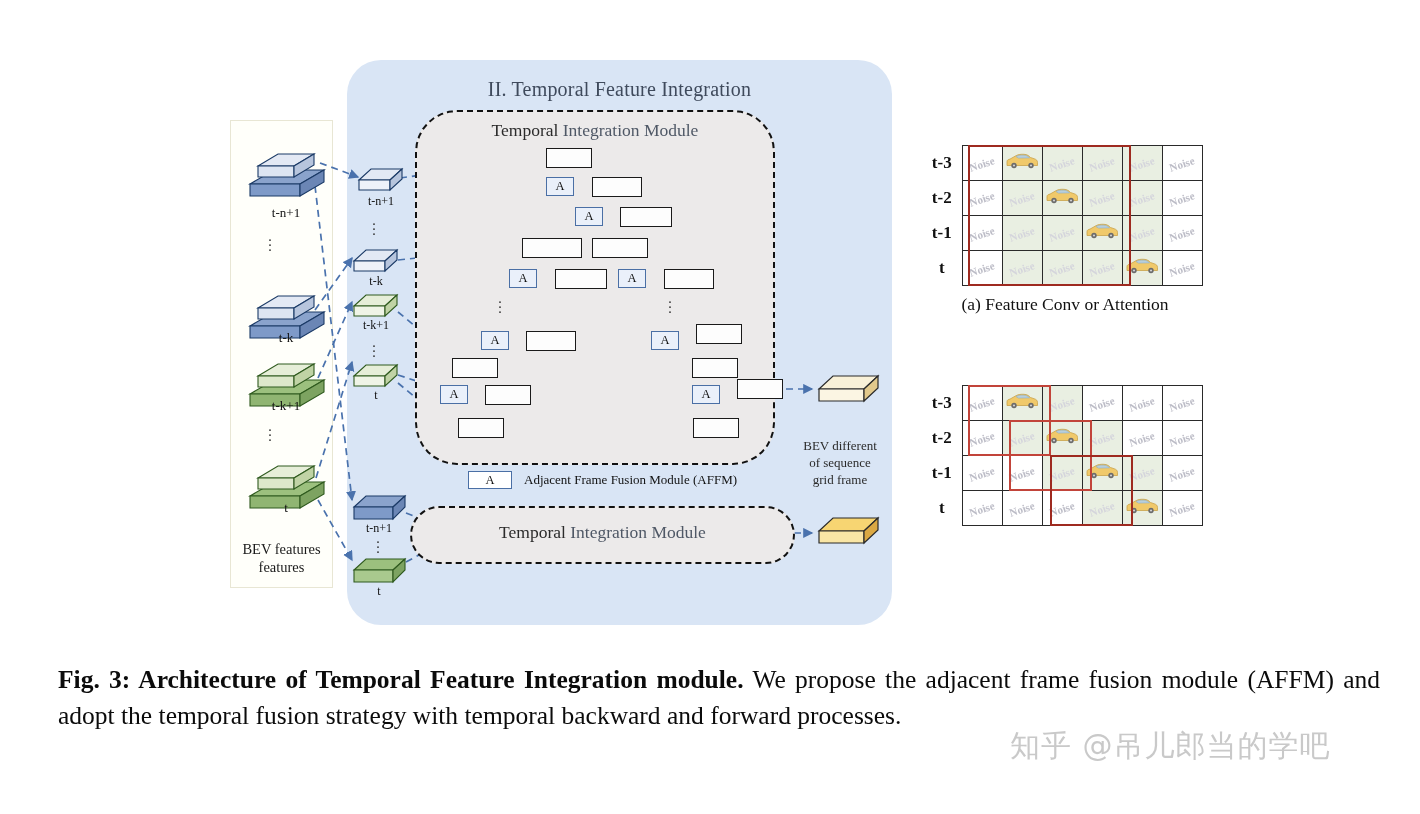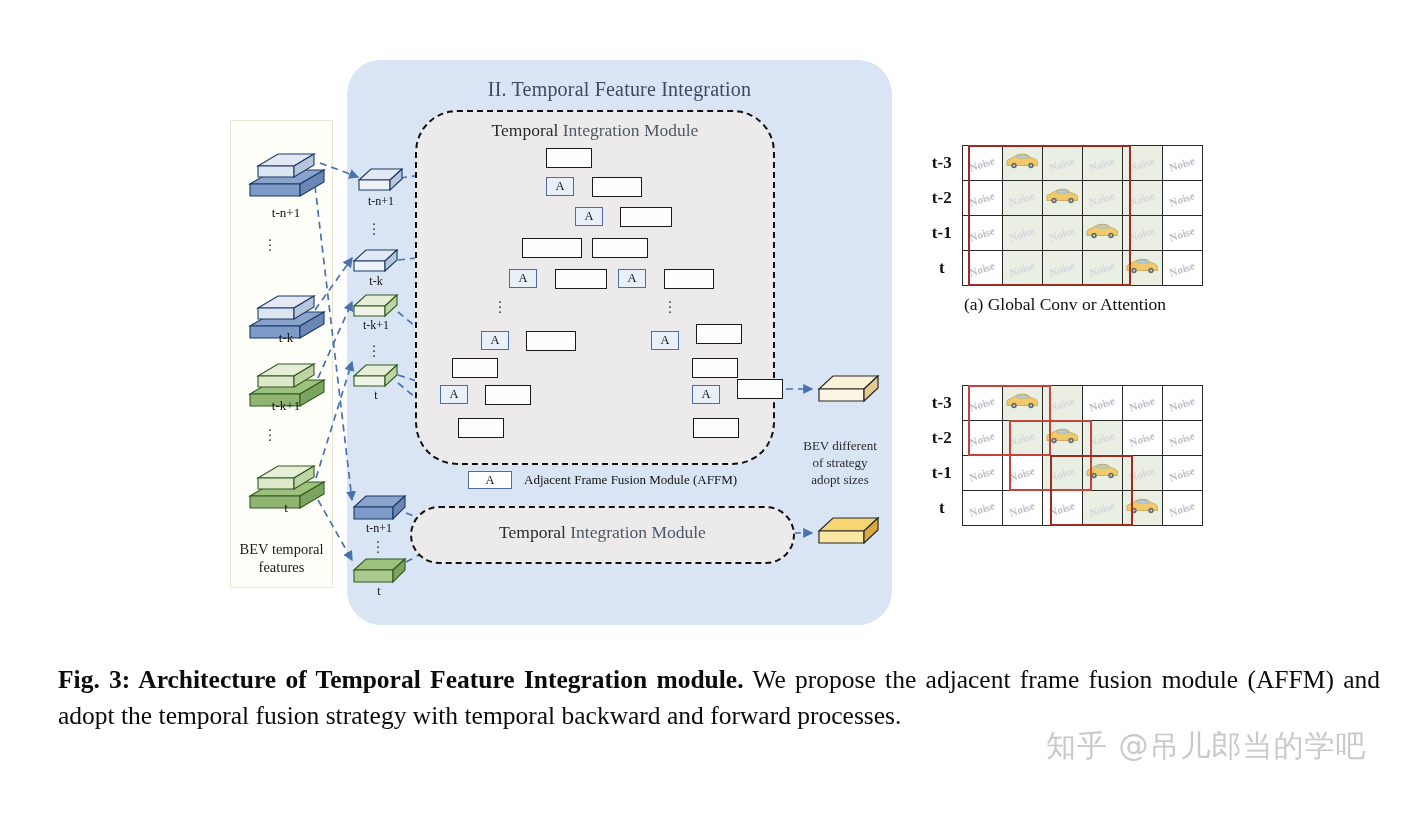--- a/index.html
+++ b/index.html
@@ -147,21 +147,20 @@
   }
   #caption b { font-weight:bold; }
 
   
   #watermark {
     left:1010px; top:726px;
     font-size:30px; color:#c9c9c9;
     font-family:"DejaVu Sans", sans-serif;
     white-space:nowrap;
     letter-spacing:1px;
-    margin-left:36px;
   }
   .svglayer { position:absolute; left:0; top:0; width:1420px; height:814px; pointer-events:none; }
 </style>
 </head>
 <body>
 
 <div id="stage">
 
   <div class="abs" id="blue-panel"></div>
   <div class="abs" id="panel-title">II. Temporal Feature Integration</div>
@@ -368,21 +367,21 @@
         <polygon points="56,38 80,24 80,36 56,50" fill="#7da361"></polygon>
         <polygon points="14,20 34,8 70,8 50,20" fill="#e6eed8"></polygon>
         <polygon points="14,20 50,20 50,31 14,31" fill="#dde8cb"></polygon>
         <polygon points="50,20 70,8 70,19 50,31" fill="#c0d3a5"></polygon>
       </g>
     </svg>
   </div>
   <div class="cap" style="left:244px;top:500px;width:84px;">t</div>
 
   <div class="abs" id="bev-seq-label">
-    <div>BEV temporal</div>
+    <div>BEV features</div>
     <div>features</div>
   </div>
 
   <div class="cube" style="left:356px;top:162px;">
     <svg width="50" height="32" viewBox="0 0 50 32">
       <g stroke="#1b3a66" stroke-width="1.1">
         <polygon points="3,18 15,7 46,7 34,18" fill="#e3e9f4"></polygon>
         <polygon points="3,18 34,18 34,28 3,28" fill="#eef2f9"></polygon>
         <polygon points="34,18 46,7 46,17 34,28" fill="#b7c5dd"></polygon>
       </g>
@@ -478,22 +477,22 @@
       <g stroke="#2b2b2b" stroke-width="1.2">
         <polygon points="3,19 17,6 62,6 48,19" fill="#f7d572"></polygon>
         <polygon points="3,19 48,19 48,31 3,31" fill="#fae6a5"></polygon>
         <polygon points="48,19 62,6 62,18 48,31" fill="#dba843"></polygon>
       </g>
     </svg>
   </div>
 
   <div class="abs" id="bev-out-cap">
     <div>BEV different</div>
-    <div>of strategy</div>
-    <div>adopt sizes</div>
+    <div>of sequence</div>
+    <div>grid frame</div>
   </div>
 
   <div class="gridwrap" style="left:922px;top:145px;">
     <table class="gridtable">
       <tbody id="panel-a-body">
           <tr>
             <td class="rowlab">t-3</td>
             <td><span class="noise">Noise</span></td>
             <td class="hl">
               <span class="car"><svg width="34" height="17" viewBox="0 0 34 17">
@@ -562,21 +561,21 @@
                   <circle cx="26" cy="13" r="1.1" fill="#cfcfcf"></circle>
                 </svg></span>
             </td>
             <td><span class="noise">Noise</span></td>
           </tr>
         </tbody>
     </table>
     <div style="position:absolute;left:46px;top:0;width:240px;height:140px;">
       <div class="redbox" style="left:0px;top:0px;width:163px;height:141px;"></div>
     </div>
-    <div class="panel-cap" style="width:286px;">(a) Global Conv or Attention</div>
+    <div class="panel-cap" style="width:286px;">(a) Feature Conv or Attention</div>
   </div>
 
   <div class="gridwrap" style="left:922px;top:385px;">
     <table class="gridtable">
       <tbody id="panel-b-body">
           <tr>
             <td class="rowlab">t-3</td>
             <td><span class="noise">Noise</span></td>
             <td class="hl">
               <span class="car"><svg width="34" height="17" viewBox="0 0 34 17">

